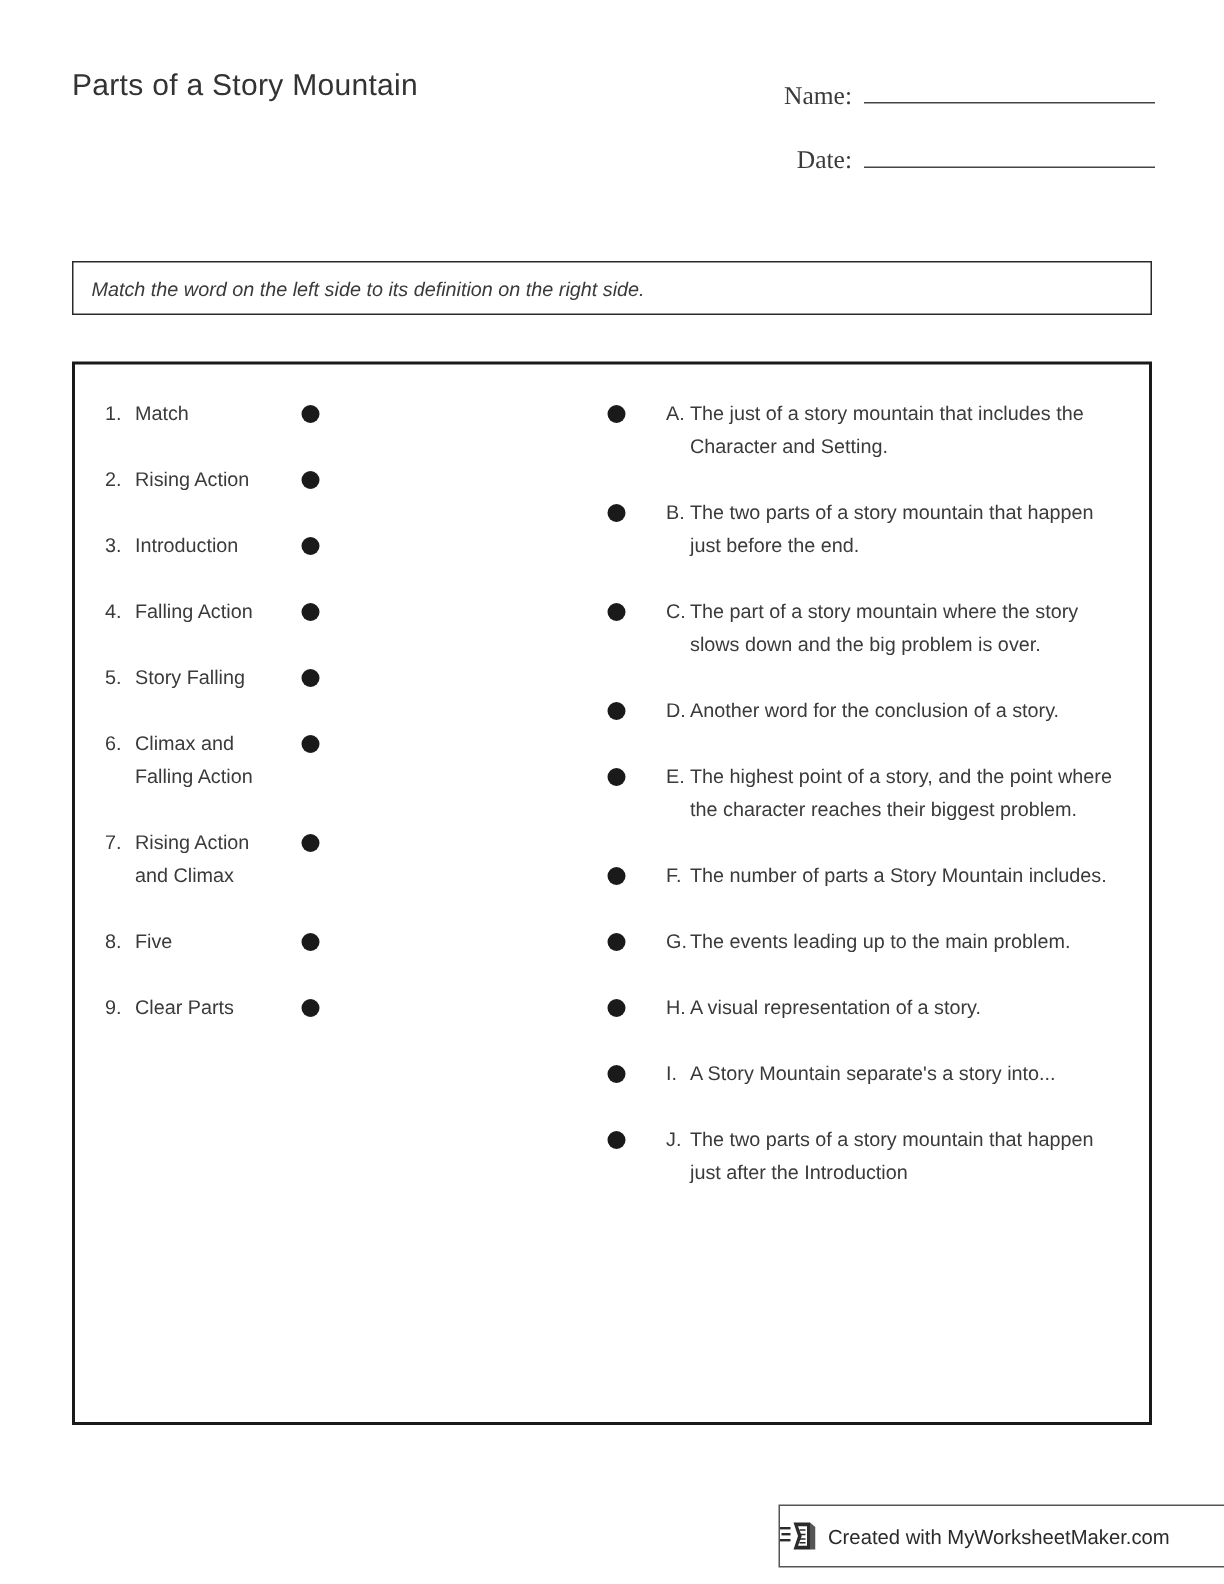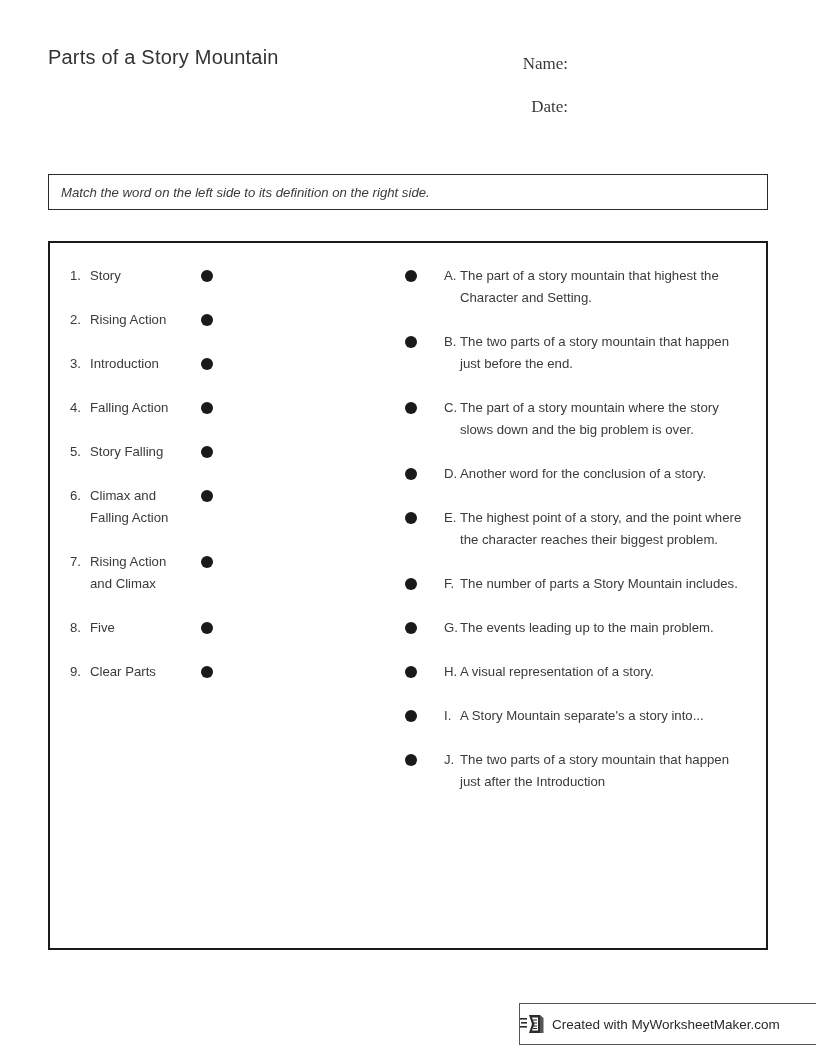--- a/index.html
+++ b/index.html
@@ -32,21 +32,20 @@
     font-weight: 300;
     letter-spacing: 0.2px;
     color: #333333;
     white-space: nowrap;
   }
   .namedate-row {
     position: absolute;
     display: flex;
     align-items: baseline;
     width: 270px;
-    flex-direction: column;
   }
   #namedate-name { left: 500px; top: 54px; }
   #namedate-date { left: 500px; top: 97px; }
   .namedate-label {
     font-family: "Liberation Serif", serif;
     font-size: 17px;
     color: #3a3a3a;
     width: 76px;
     text-align: right;
     padding-right: 8px;
@@ -209,21 +208,21 @@
 <div id="instruction-box">
   <span id="instruction-text">Match the word on the left side to its definition on the right side.</span>
 </div>
 
 <div id="matching-box">
   <div id="columns">
     <div id="left-column">
         <div class="left-item">
           <div class="left-text">
             <span class="left-num">1.</span>
-            <span class="left-label">Story</span>
+            <span class="left-label">Match</span>
           </div>
           <span class="bullet"></span>
         </div>
         <div class="left-item">
           <div class="left-text">
             <span class="left-num">2.</span>
             <span class="left-label">Rising Action</span>
           </div>
           <span class="bullet"></span>
         </div>
@@ -275,21 +274,21 @@
             <span class="left-label">Clear Parts</span>
           </div>
           <span class="bullet"></span>
         </div>
       </div>
     <div id="right-column">
         <div class="right-item">
           <span class="bullet"></span>
           <div class="right-text">
             <span class="right-letter">A.</span>
-            <span class="right-def">The part of a story mountain that highest the Character and Setting.</span>
+            <span class="right-def">The just of a story mountain that includes the Character and Setting.</span>
           </div>
         </div>
         <div class="right-item">
           <span class="bullet"></span>
           <div class="right-text">
             <span class="right-letter">B.</span>
             <span class="right-def">The two parts of a story mountain that happen just before the end.</span>
           </div>
         </div>
         <div class="right-item">

